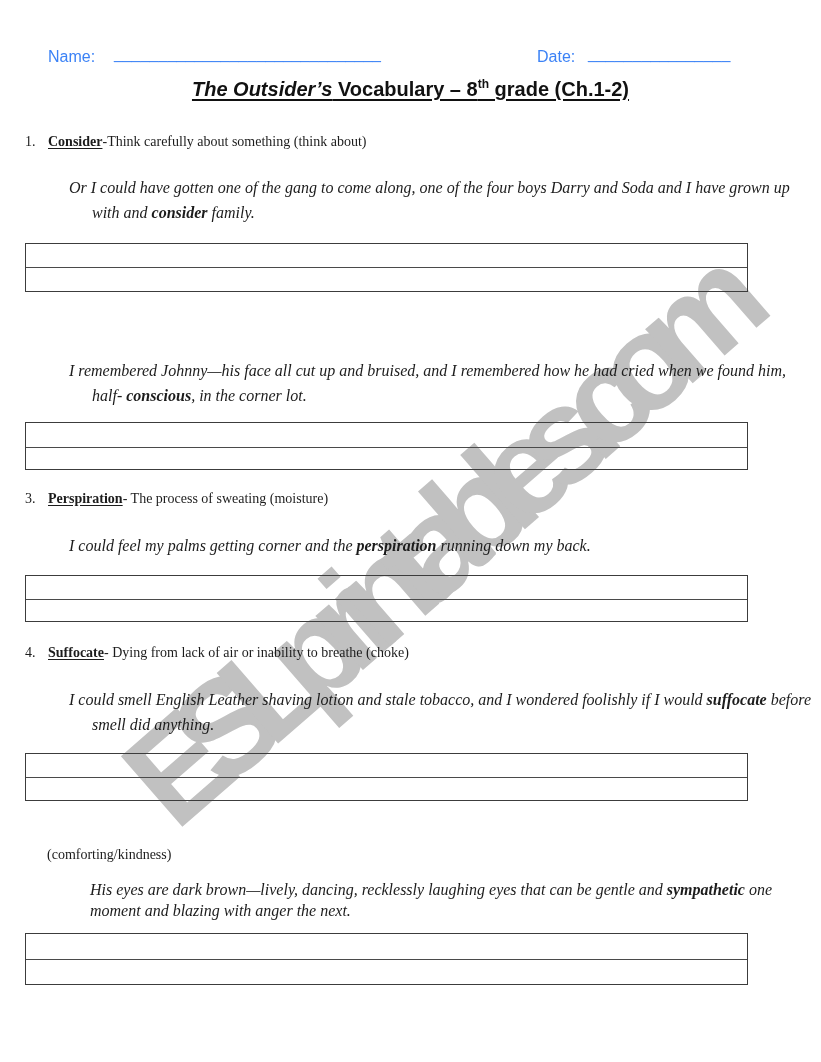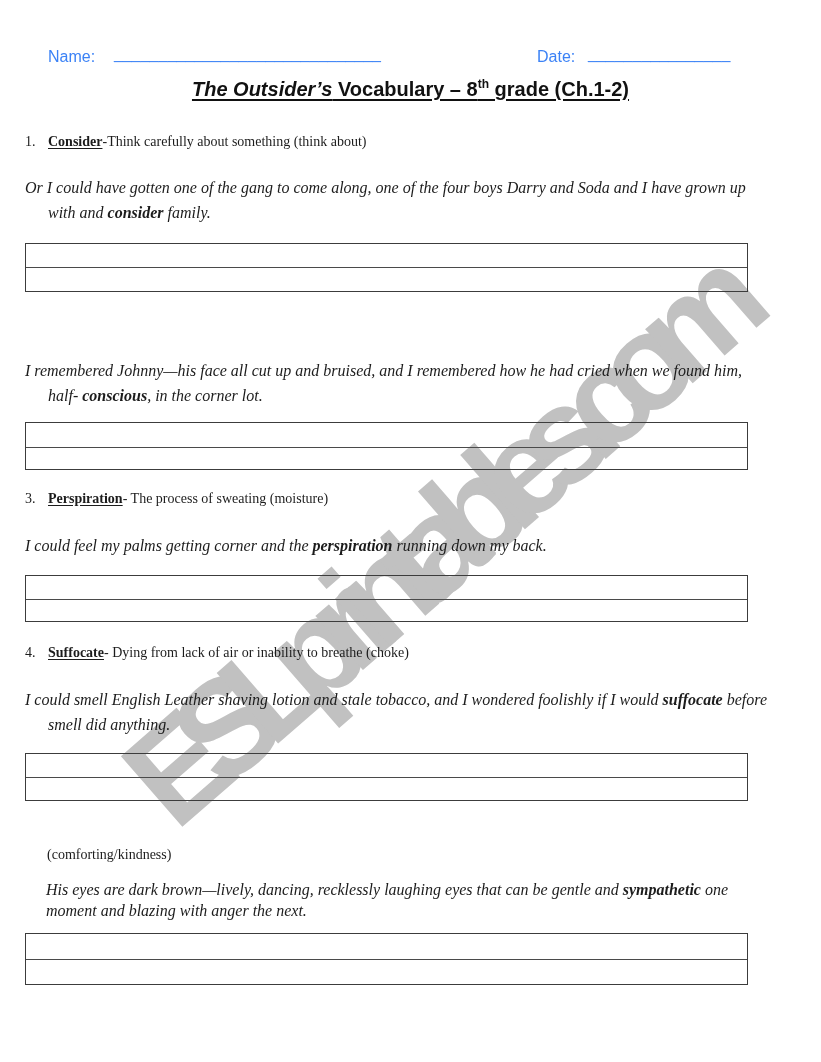--- a/index.html
+++ b/index.html
@@ -35,21 +35,21 @@
     text-decoration:underline;
     text-underline-offset:3px;
   }
   .title .book{font-style:italic;}
   .title sup{font-size:12px;}
   
   .heading{font-size:14px;}
   .num{display:inline-block;width:23px;white-space:pre;}
   .term{font-weight:700;text-decoration:underline;text-underline-offset:2px;}
   
-  .sent{font-style:italic;}
+  .sent{font-style:italic;margin-left:44px;}
   .sent b{font-weight:700;}
   
   .answer-box{
     position:absolute;left:25px;width:723px;
     border:1px solid #3c3c3c;
     box-sizing:border-box;
     background:transparent;
   }
   .answer-box .row1{border-bottom:1px solid #4a4a4a;}
   .answer-box .row2{height:100%;}

